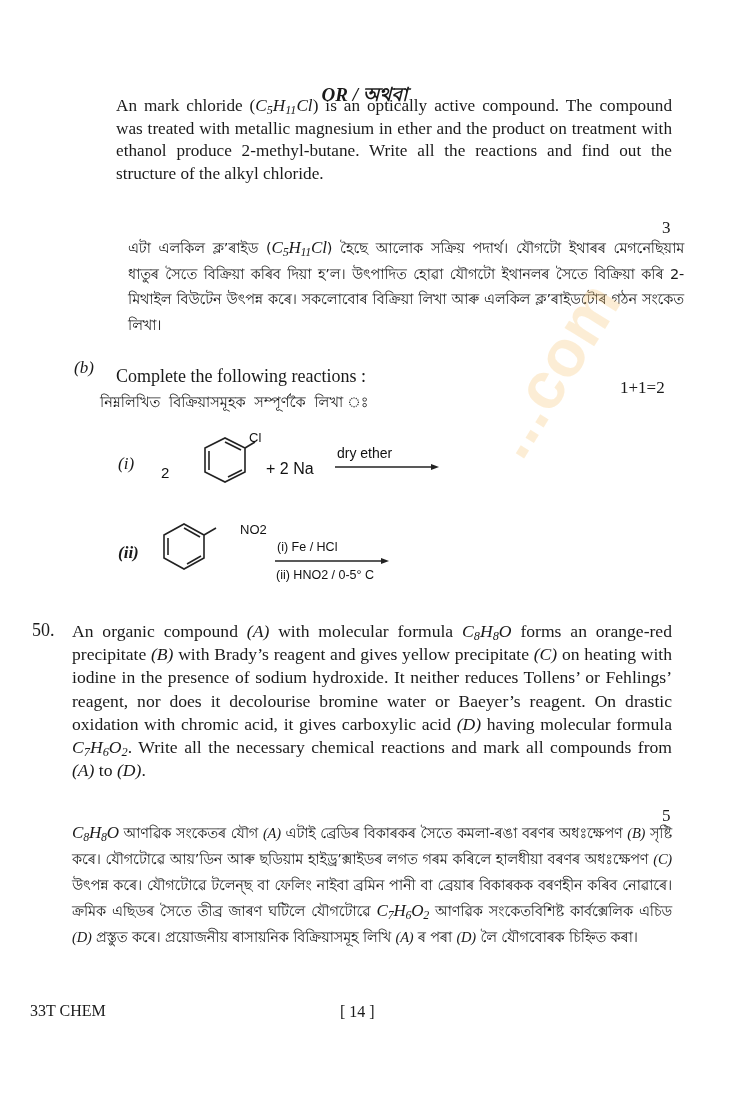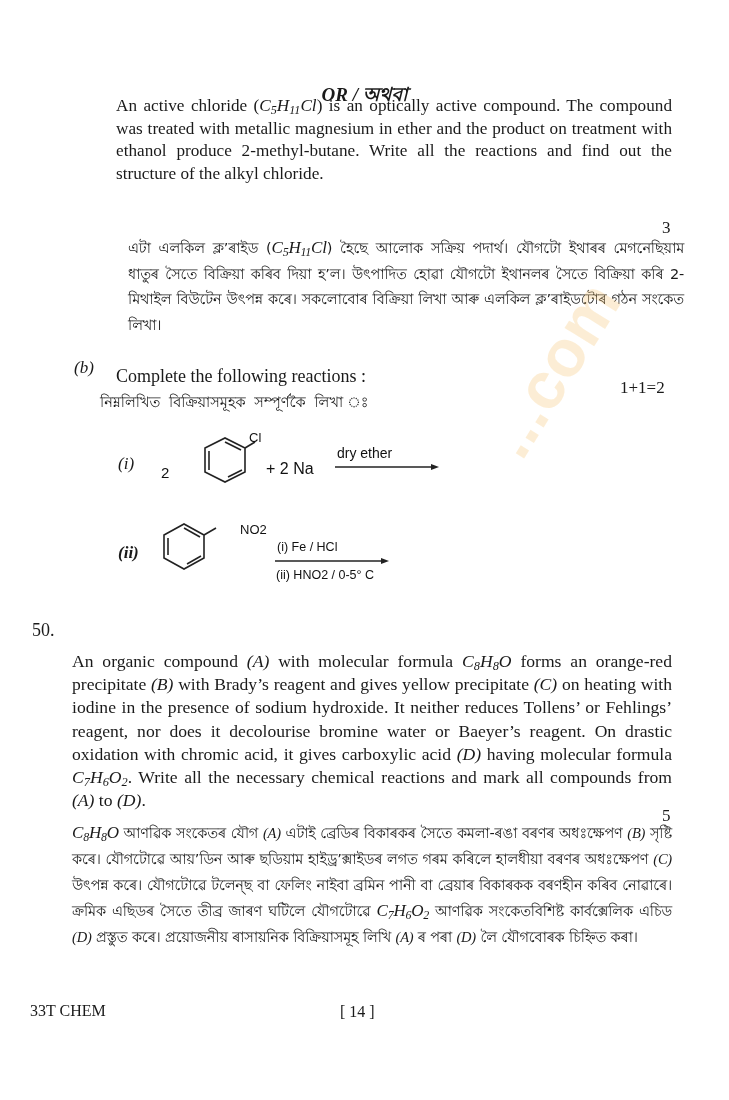--- a/index.html
+++ b/index.html
@@ -19,21 +19,21 @@
   .qnum { font-size:18px; }
   .watermark { left:470px; top:430px; font-family:"Liberation Sans",sans-serif; font-weight:bold; font-size:66px; color:#f6c26b; opacity:0.28; transform:rotate(-58deg); transform-origin:left top; white-space:nowrap; pointer-events:none; }
   .footer { font-size:16px; }
 </style>
 </head>
 <body>
 
 <div class="abs or-heading">OR / অথবা</div>
 
 <div class="abs para para-en" style="top:95px;">
-  <span>An active chloride (</span><i><span>C</span><sub>5</sub><span>H</span><sub>11</sub><span>Cl</span></i><span>) is an optically active compound. The compound was treated with metallic magnesium in ether and the product on treatment with ethanol produce 2-methyl-butane. Write all the reactions and find out the structure of the alkyl chloride.</span>
+  <span>An mark chloride (</span><i><span>C</span><sub>5</sub><span>H</span><sub>11</sub><span>Cl</span></i><span>) is an optically active compound. The compound was treated with metallic magnesium in ether and the product on treatment with ethanol produce 2-methyl-butane. Write all the reactions and find out the structure of the alkyl chloride.</span>
 </div>
 <div class="abs marks" style="left:662px; top:218px;">3</div>
 
 <div class="abs para para-as" style="top:235px;">
   <span>এটা এলকিল ক্ল’ৰাইড (</span><i style="font-family:'Liberation Serif',serif;font-size:17px;"><span>C</span><sub>5</sub><span>H</span><sub>11</sub><span>Cl</span></i><span>) হৈছে আলোক সক্ৰিয় পদাৰ্থ। যৌগটো ইথাৰৰ মেগনেছিয়াম ধাতুৰ সৈতে বিক্ৰিয়া কৰিব দিয়া হ’ল। উৎপাদিত হোৱা যৌগটো ইথানলৰ সৈতে বিক্ৰিয়া কৰি 2-মিথাইল বিউটেন উৎপন্ন কৰে। সকলোবোৰ বিক্ৰিয়া লিখা আৰু এলকিল ক্ল’ৰাইডটোৰ গঠন সংকেত লিখা।</span>
 </div>
 
 <div class="abs" style="left:74px; top:358px; font-size:17px; font-style:italic;">(b)</div>
 <div class="abs" style="left:116px; top:366px; font-size:18px;">Complete the following reactions :</div>
 <div class="abs" style="left:100px; top:391px; font-family:Liberation Mono, monospace; font-size:14.5px;">নিম্নলিখিত বিক্ৰিয়াসমূহক সম্পূৰ্ণকৈ লিখা ঃ</div>
@@ -72,21 +72,21 @@
 <div class="abs chem" style="left:277px; top:540px; font-size:12.5px;text-align:right;">(i)  Fe / HCl</div>
 <svg class="abs" style="left:275px; top:556px;" width="115" height="10">
   <line x1="0" y1="5" x2="106" y2="5" stroke="#222" stroke-width="1.3"></line>
   <polygon points="106,2 114,5 106,8" fill="#222"></polygon>
 </svg>
 <div class="abs chem" style="left:276px; top:568px; font-size:12.5px;">(ii) HNO2 / 0-5° C</div>
 
 <div class="abs watermark">...com</div>
 
 <div class="abs qnum" style="left:32px; top:620px;">50.</div>
-<div class="abs para" style="left:72px; width:600px; top:620px; font-size:17.6px; line-height:23.2px;margin-top:30px;">
+<div class="abs para" style="left:72px; width:600px; top:620px; font-size:17.6px; line-height:23.2px;">
   <span>An organic compound </span><i>(A)</i><span> with molecular formula </span><i>C<sub>8</sub>H<sub>8</sub>O</i><span> forms an orange-red precipitate </span><i>(B)</i><span> with Brady’s reagent and gives yellow precipitate </span><i>(C)</i><span> on heating with iodine in the presence of sodium hydroxide. It neither reduces Tollens’ or Fehlings’ reagent, nor does it decolourise bromine water or Baeyer’s reagent. On drastic oxidation with chromic acid, it gives carboxylic acid </span><i>(D)</i><span> having molecular formula </span><i>C<sub>7</sub>H<sub>6</sub>O<sub>2</sub></i><span>. Write all the necessary chemical reactions and mark all compounds from </span><i>(A)</i><span> to </span><i>(D)</i><span>.</span>
 </div>
 <div class="abs marks" style="left:662px; top:806px;">5</div>
 
 <div class="abs para para-as" style="left:72px; width:600px; top:820px; line-height:26px;">
   <i style="font-family:'Liberation Serif',serif;font-size:17px;">C<sub>8</sub>H<sub>8</sub>O</i><span> আণৱিক সংকেতৰ যৌগ </span><i style="font-family:'Liberation Serif',serif;">(A)</i><span> এটাই ব্ৰেডিৰ বিকাৰকৰ সৈতে কমলা-ৰঙা বৰণৰ অধঃক্ষেপণ </span><i style="font-family:'Liberation Serif',serif;">(B)</i><span> সৃষ্টি কৰে। যৌগটোৱে আয়’ডিন আৰু ছডিয়াম হাইড্ৰ’ক্সাইডৰ লগত গৰম কৰিলে হালধীয়া বৰণৰ অধঃক্ষেপণ </span><i style="font-family:'Liberation Serif',serif;">(C)</i><span> উৎপন্ন কৰে। যৌগটোৱে টলেন্‌ছ বা ফেলিং নাইবা ব্ৰমিন পানী বা ব্ৰেয়াৰ বিকাৰকক বৰণহীন কৰিব নোৱাৰে। ক্ৰমিক এছিডৰ সৈতে তীব্ৰ জাৰণ ঘটিলে যৌগটোৱে </span><i style="font-family:'Liberation Serif',serif;font-size:17px;">C<sub>7</sub>H<sub>6</sub>O<sub>2</sub></i><span> আণৱিক সংকেতবিশিষ্ট কাৰ্বক্সেলিক এচিড </span><i style="font-family:'Liberation Serif',serif;">(D)</i><span> প্ৰস্তুত কৰে। প্ৰয়োজনীয় ৰাসায়নিক বিক্ৰিয়াসমূহ লিখি </span><i style="font-family:'Liberation Serif',serif;">(A)</i><span> ৰ পৰা </span><i style="font-family:'Liberation Serif',serif;">(D)</i><span> লৈ যৌগবোৰক চিহ্নিত কৰা।</span>
 </div>
 
 <div class="abs footer" style="left:30px; top:1002px;">33T CHEM</div>
 <div class="abs footer" style="left:340px; top:1003px;">[ 14 ]</div>

